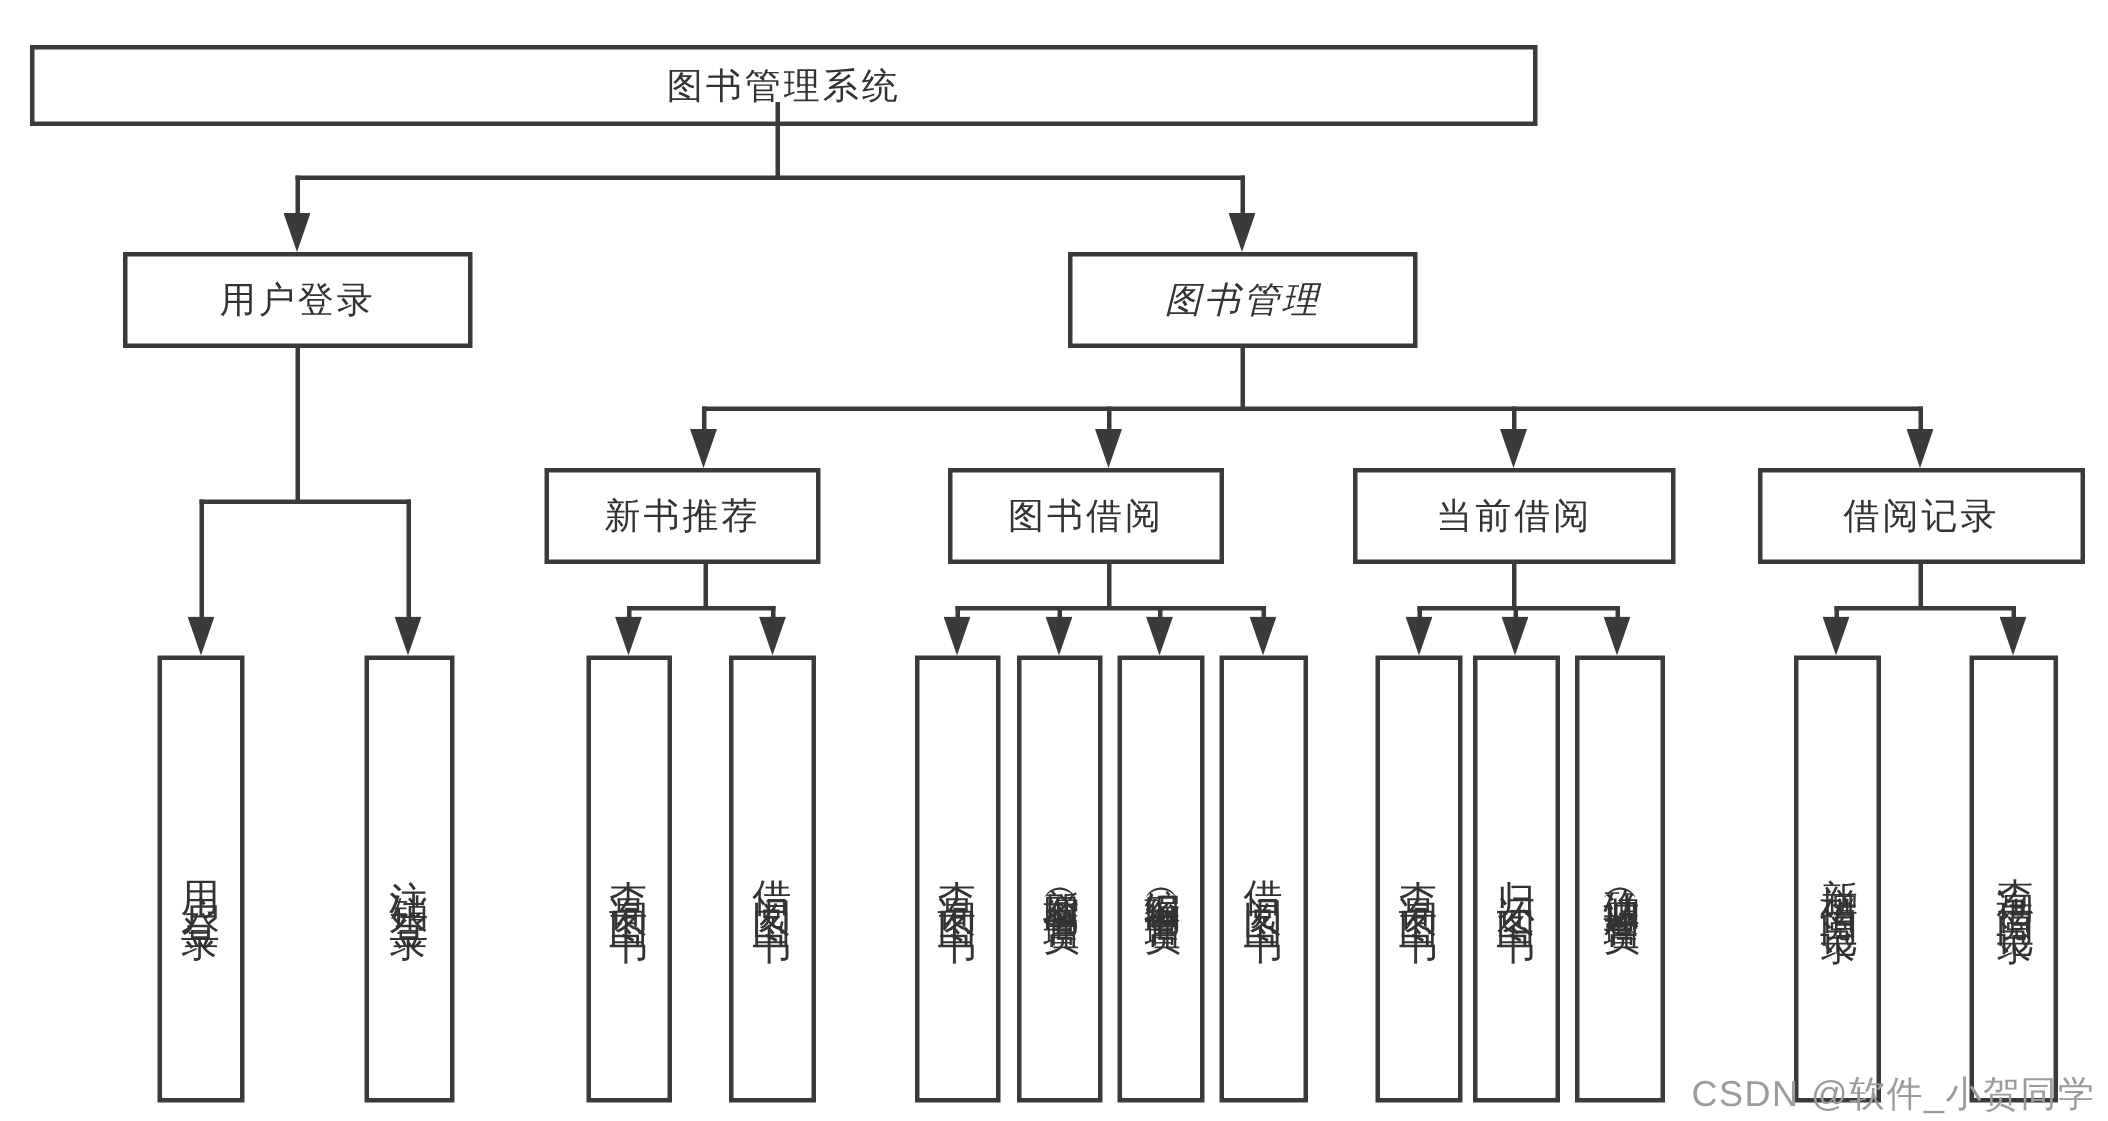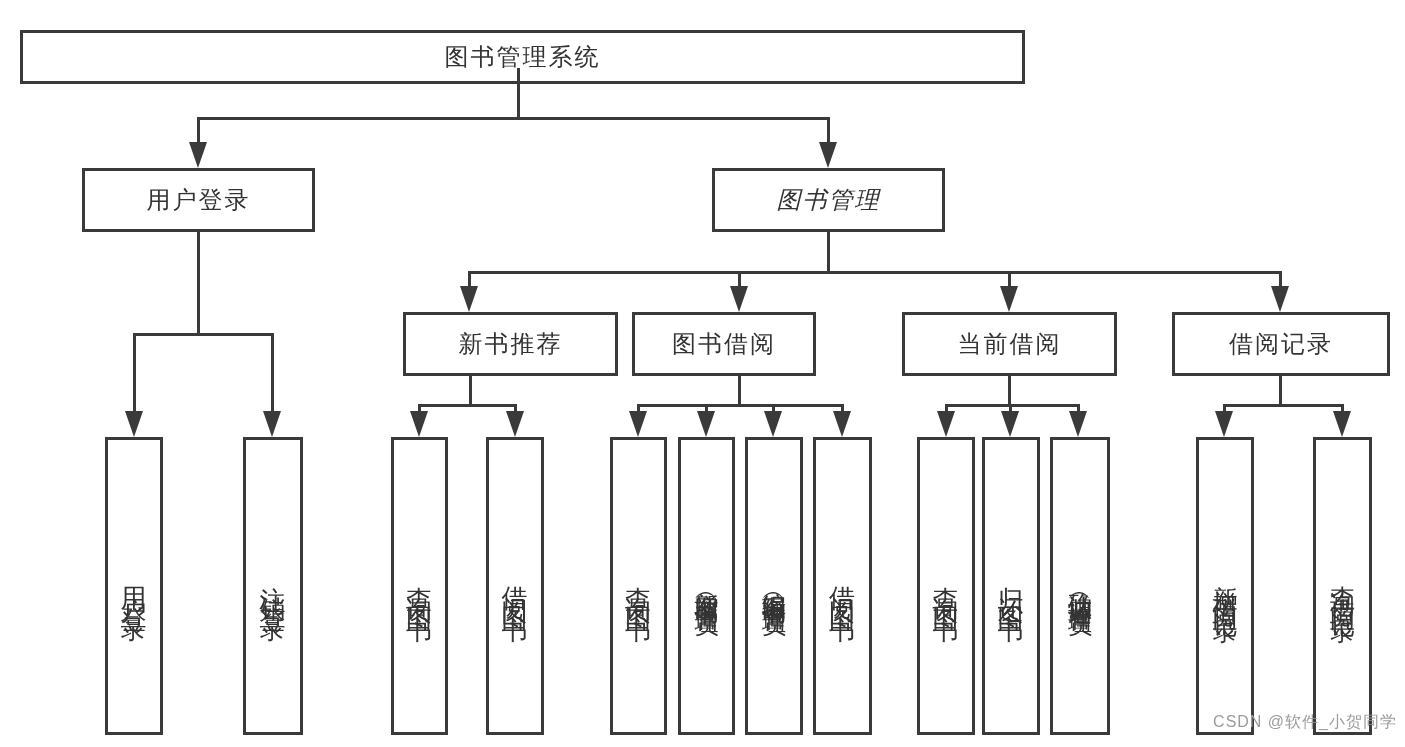--- a/index.html
+++ b/index.html
@@ -26,35 +26,35 @@
   .node.v.mid span{font-size:25px;letter-spacing:7px;}
   .node.v.long span{font-size:24px;letter-spacing:3px;}
   .hline,.vline{position:absolute;background:var(--line);}
   .hline{height:3px;}
   .vline{width:3px;}
   .arrow{
     position:absolute;width:18px;height:26px;background:var(--line);
     clip-path:polygon(0 0,100% 0,50% 100%);
   }
   .watermark{
-    position:absolute;right:8px;bottom:14px;font-size:16px;
+    position:absolute;right:8px;bottom:2px;font-size:24px;
     color:var(--wm);letter-spacing:1px;white-space:nowrap;
   }
 </style>
 </head>
 <body>
 
 <div class="canvas">
 
   <div class="node h" style="left:20px;top:14px;width:1005px;height:54px;margin-top:16px;">图书管理系统</div>
 
   <div class="node h" style="left:82px;top:168px;width:233px;height:64px;">用户登录</div>
   <div class="node h" style="left:712px;top:168px;width:233px;height:64px;font-style:italic;">图书管理</div>
 
-  <div class="node h" style="left:363px;top:312px;width:215px;height:64px;margin-left:40px;">新书推荐</div>
+  <div class="node h" style="left:363px;top:312px;width:184px;height:64px;">新书推荐</div>
   <div class="node h" style="left:632px;top:312px;width:184px;height:64px;">图书借阅</div>
   <div class="node h" style="left:902px;top:312px;width:215px;height:64px;">当前借阅</div>
   <div class="node h" style="left:1172px;top:312px;width:218px;height:64px;">借阅记录</div>
 
   <div class="node v" style="left:105px;top:437px;width:58px;height:298px;">
     <span>用户登录</span>
     </div>
   <div class="node v" style="left:243px;top:437px;width:60px;height:298px;">
     <span>注销登录</span>
     </div>

